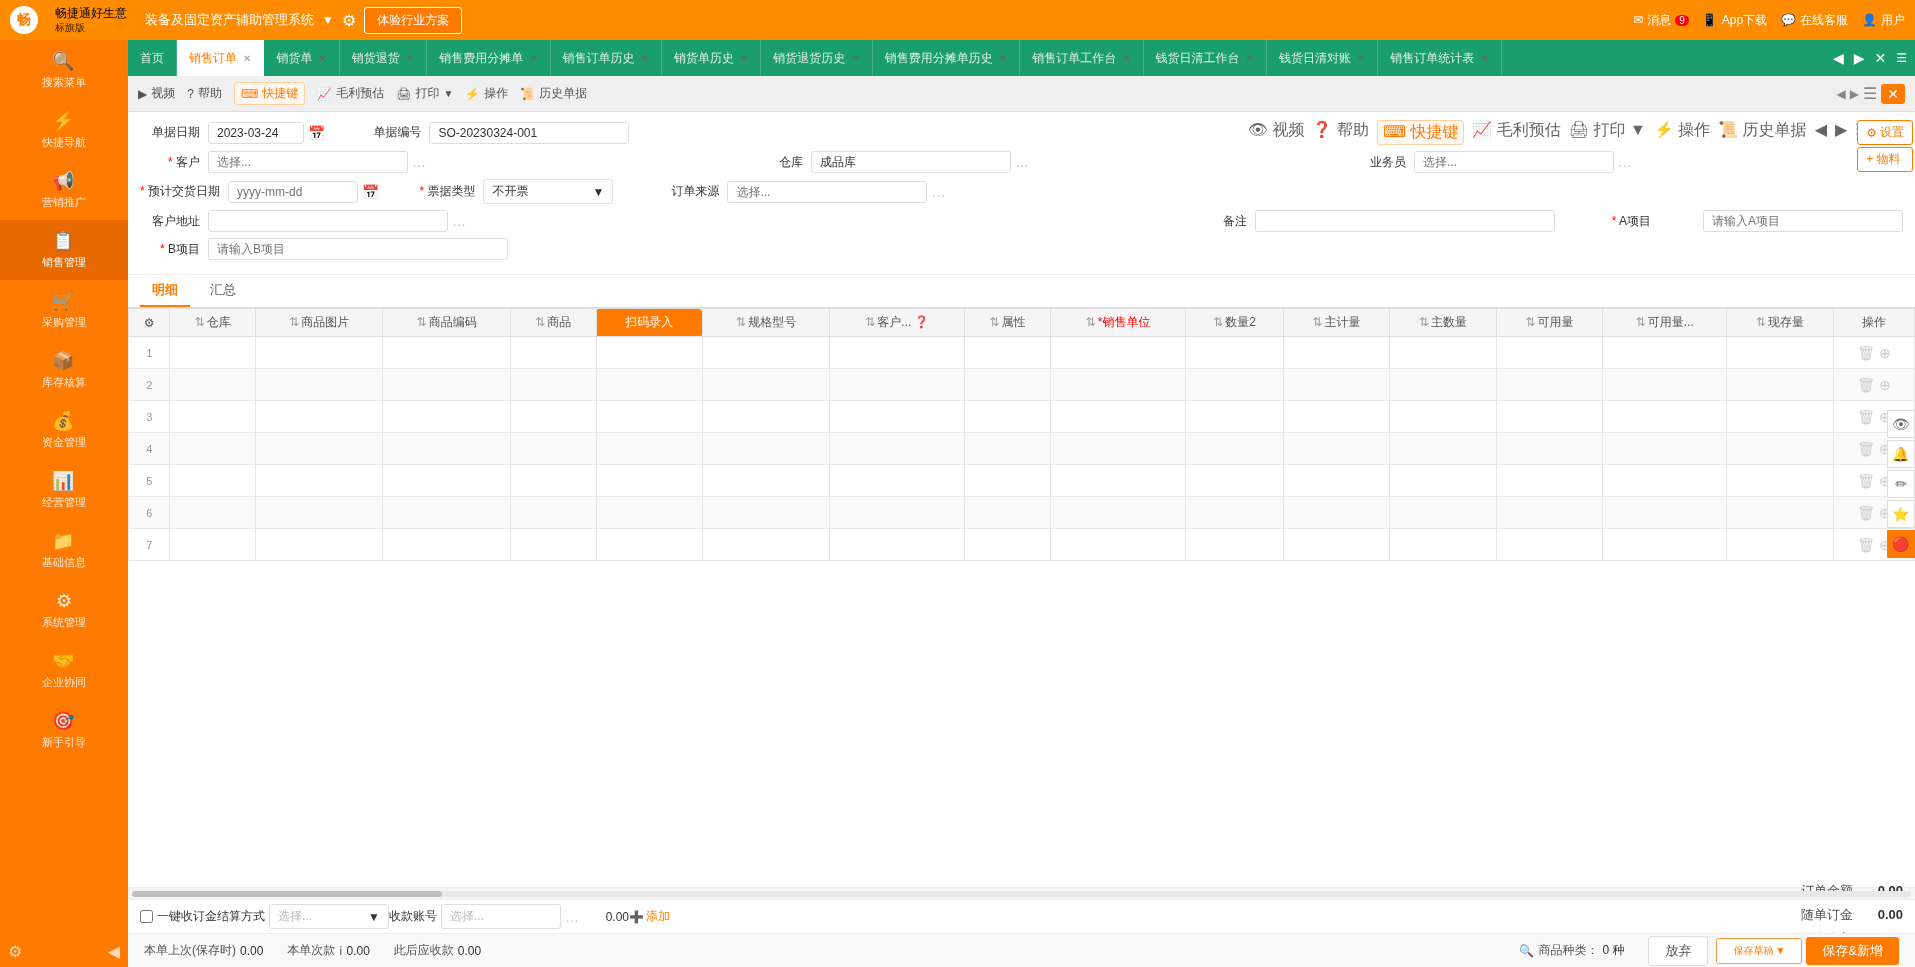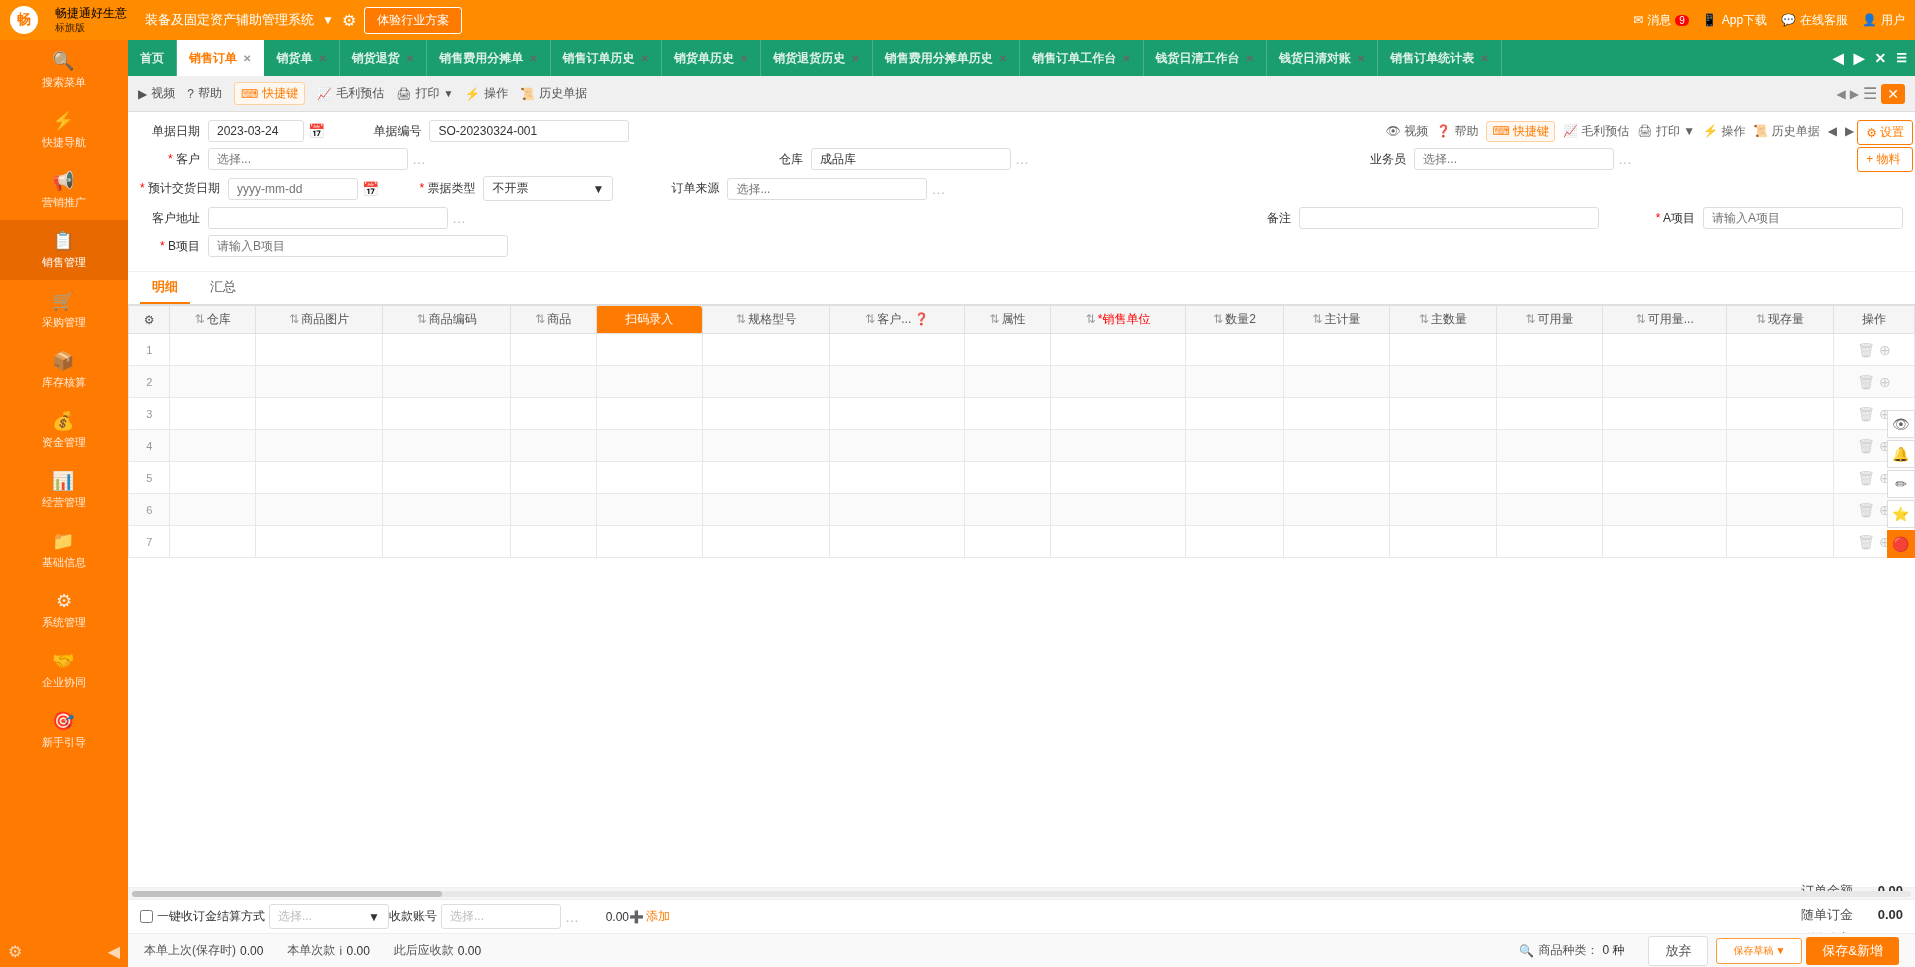--- a/index.html
+++ b/index.html
@@ -22,21 +22,21 @@
     .top-bar-icons { display: flex; align-items: center; gap: 14px; color: #fff; font-size: 12px; }
     .top-icon-item { display: flex; align-items: center; gap: 4px; cursor: pointer; }
     .badge { background: #f00; color: #fff; border-radius: 8px; padding: 0 4px; font-size: 10px; }
 
     
     .sidebar-item { display: flex; flex-direction: column; align-items: center; justify-content: center; padding: 10px 4px; cursor: pointer; color: rgba(255,255,255,0.85); font-size: 11px; gap: 3px; min-height: 55px; }
     .sidebar-item.active { background: #e86900; color: #fff; }
     .sidebar-icon { font-size: 18px; }
 
     
-    .nav-tabs { height: 36px; background: #1a9e6e; display: flex; align-items: center; overflow: hidden; flex-shrink: 0; font-weight: bold; }
+    .nav-tabs { height: 36px; background: #1a9e6e; display: flex; align-items: center; overflow: hidden; flex-shrink: 0; }
     .nav-tab { padding: 0 12px; height: 36px; display: flex; align-items: center; color: rgba(255,255,255,0.85); font-size: 12px; cursor: pointer; white-space: nowrap; border-right: 1px solid rgba(255,255,255,0.2); gap: 4px; }
     .nav-tab.active { background: #fff; color: #ff7a00; }
     .nav-tab-close { font-size: 10px; color: rgba(255,255,255,0.7); margin-left: 2px; }
     .nav-tab.active .nav-tab-close { color: #999; }
     .nav-tabs-end { display: flex; align-items: center; margin-left: auto; gap: 2px; padding-right: 4px; }
     .nav-arrow { color: #fff; cursor: pointer; padding: 0 4px; font-size: 14px; }
 
     
     .toolbar { height: 36px; background: #f0f0f0; border-bottom: 1px solid #ddd; display: flex; align-items: center; padding: 0 10px; gap: 12px; flex-shrink: 0; }
     .toolbar-item { display: flex; align-items: center; gap: 4px; cursor: pointer; color: #555; font-size: 12px; }
@@ -316,21 +316,21 @@
           <div class="form-row">
             <span class="form-label">单据日期</span>
             <div class="date-field">
               <input class="form-input" style="width: 96px;" type="text" readonly="" value="2023-03-24">
               <span class="date-icon">📅</span>
             </div>
             <span style="width:20px;"></span>
             <span class="form-label">单据编号</span>
             <input class="form-input" style="width: 160px;" type="text" value="SO-20230324-001">
             <div style="flex:1;"></div>
-            <div style="display:flex;gap:8px;align-items:center;font-size:12px;color:#666;margin-left:48px;">
+            <div style="display:flex;gap:8px;align-items:flex-start;font-size:16px;color:#666;margin-left:48px;">
               <span style="cursor:pointer;">👁 视频</span>
               <span style="cursor:pointer;">❓ 帮助</span>
               <span style="cursor:pointer;background:#fff7f0;border:1px solid #ffd0a0;padding:1px 5px;border-radius:3px;color:#ff7a00;">⌨ 快捷键</span>
               <span style="cursor:pointer;">📈 毛利预估</span>
               <span style="cursor:pointer;">🖨 打印 ▼</span>
               <span style="cursor:pointer;">⚡ 操作</span>
               <span style="cursor:pointer;">📜 历史单据</span>
               <span style="cursor:pointer;">◀</span>
               <span style="cursor:pointer;">▶</span>
               <span style="cursor:pointer;">☰</span>
@@ -382,21 +382,21 @@
             <span class="form-label">客户地址</span>
             <div class="form-field">
               <input class="form-input-wide" style="max-width: 240px;" placeholder="" type="text">
               <span class="form-dots">…</span>
             </div>
             <span style="width:20px;"></span>
             <span class="form-label">备注</span>
             <input class="form-input-wide" style="flex: 2 1 0%; max-width: 300px;" placeholder="" type="text">
             <span style="width:20px;"></span>
             <span class="form-label required">A项目</span>
-            <input class="form-input-wide" style="flex: 1 1 0%; max-width: 200px;" placeholder="请输入A项目" type="text">
+            <input class="form-input-wide" style="flex: 1 1 0%; max-width: 200px; margin-left: 44px;" placeholder="请输入A项目" type="text">
           </div>
 
           <div class="form-row">
             <span class="form-label required">B项目</span>
             <input class="form-input-wide" style="flex: 1 1 0%; max-width: 300px;" placeholder="请输入B项目" type="text">
           </div>
         </div>
 
         <div style="position:absolute;right:2px;top:8px;display:flex;flex-direction:column;gap:2px;">
           <button class="settings-btn">

